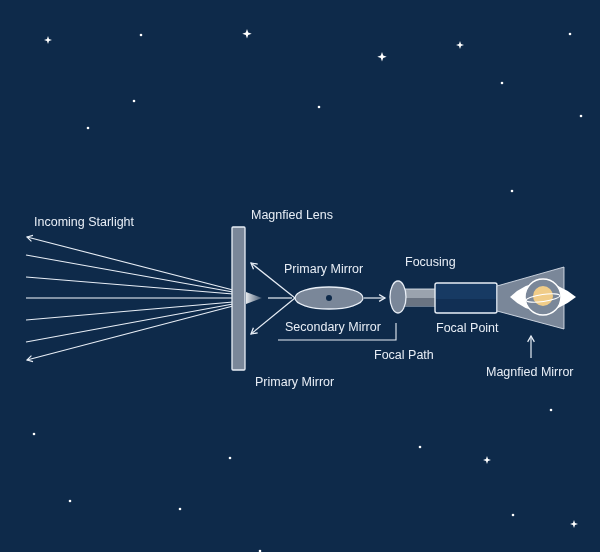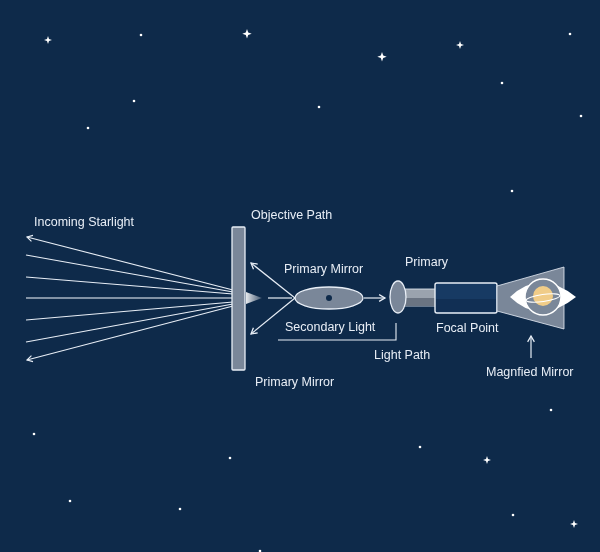--- a/index.html
+++ b/index.html
@@ -105,21 +105,21 @@
     <path d="M510,297 Q540,268 576,297 Q540,326 510,297 Z" fill="#ffffff"></path>
     <circle cx="543" cy="297" r="18" fill="#7a8799" stroke="#ffffff" stroke-width="1.5"></circle>
 
     <circle cx="543" cy="296" r="10" fill="#f0cc88"></circle>
     <ellipse cx="543" cy="298" rx="17" ry="3.5" fill="none" stroke="#ffffff" stroke-width="1.1" transform="rotate(-8 543 298)"></ellipse>
 
     <line x1="531" y1="358" x2="531" y2="336" stroke="#e8eef6" stroke-width="1.2" marker-end="url(#arr)"></line>
   </svg>
 
   <div class="lbl" style="left:34px;top:215px;">Incoming Starlight</div>
-  <div class="lbl" style="left:251px;top:208px;">Objective Path</div>
+  <div class="lbl" style="left:251px;top:208px;">Magnfied Lens</div>
   <div class="lbl" style="left:284px;top:262px;">Primary Mirror</div>
-  <div class="lbl" style="left:285px;top:320px;">Secondary Light</div>
+  <div class="lbl" style="left:285px;top:320px;">Secondary Mirror</div>
   <div class="lbl" style="left:255px;top:375px;">Primary Mirror</div>
-  <div class="lbl" style="left:405px;top:255px;">Primary</div>
+  <div class="lbl" style="left:405px;top:255px;">Focusing</div>
   <div class="lbl" style="left:408px;top:321px;margin-left:28px;">Focal Point</div>
-  <div class="lbl" style="left:374px;top:348px;">Light Path</div>
+  <div class="lbl" style="left:374px;top:348px;">Focal Path</div>
   <div class="lbl" style="left:486px;top:365px;">Magnfied Mirror</div>
 </div>
 
 </body></html>

